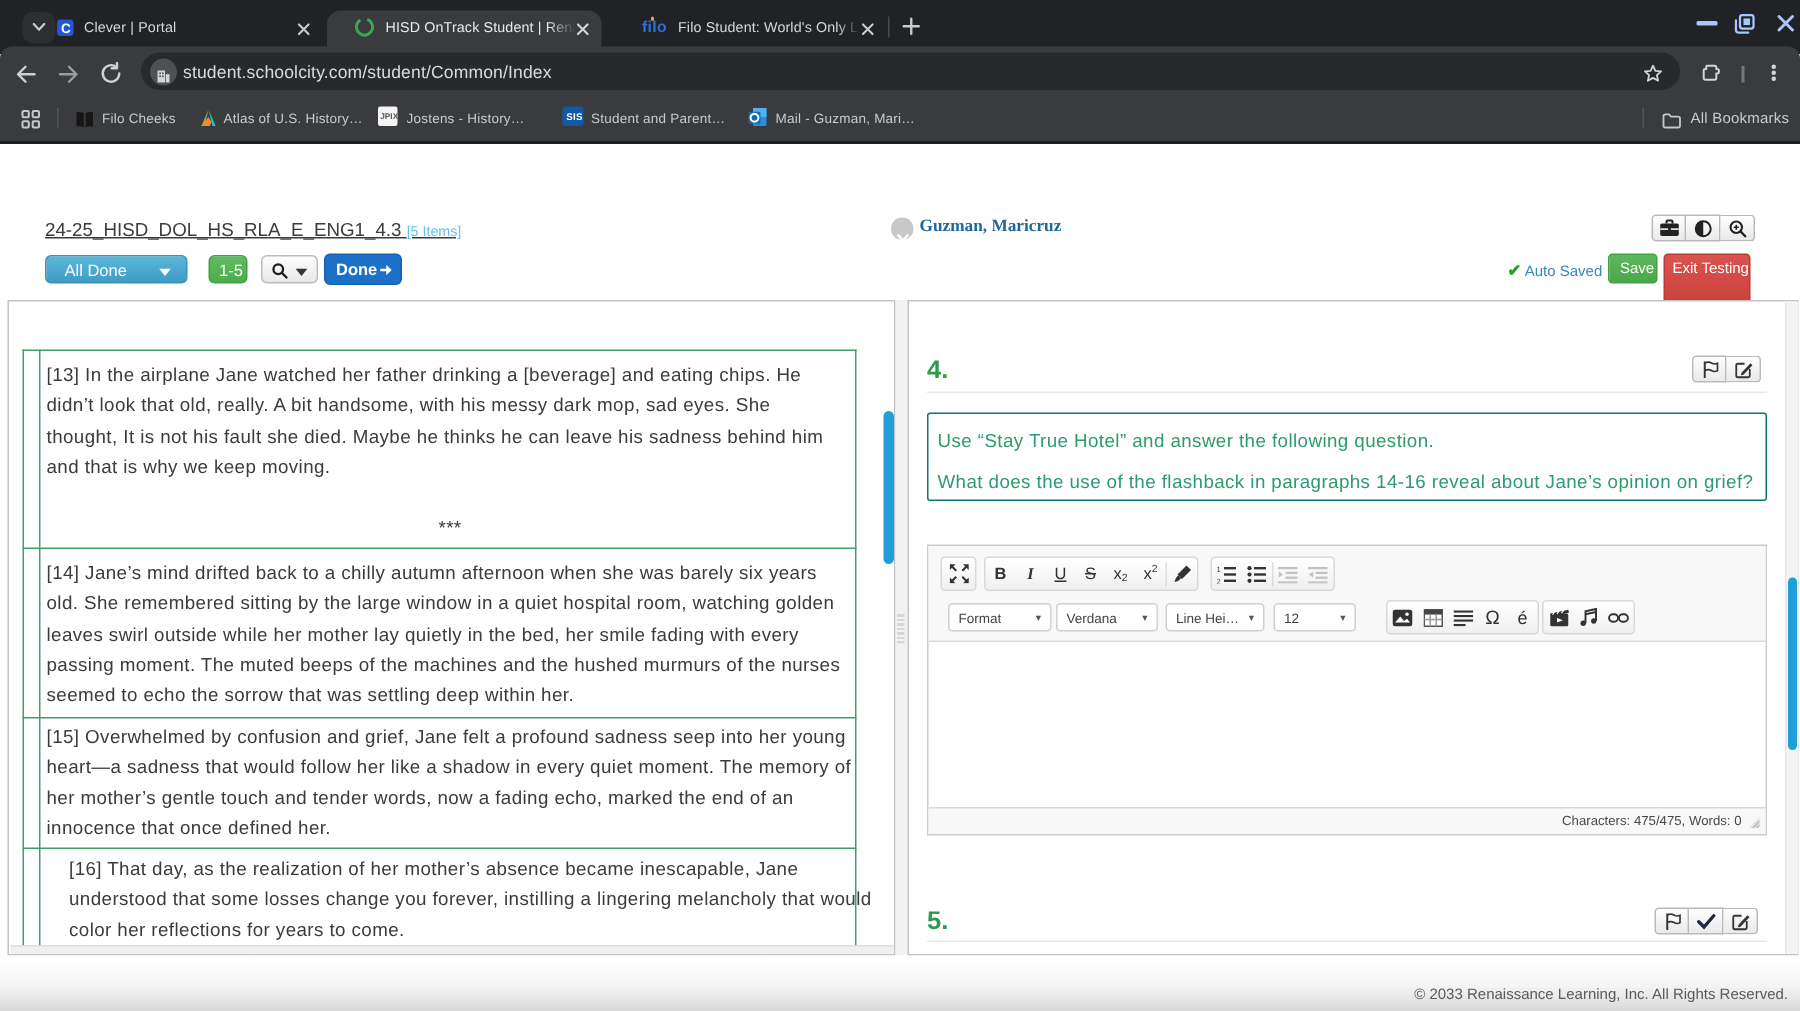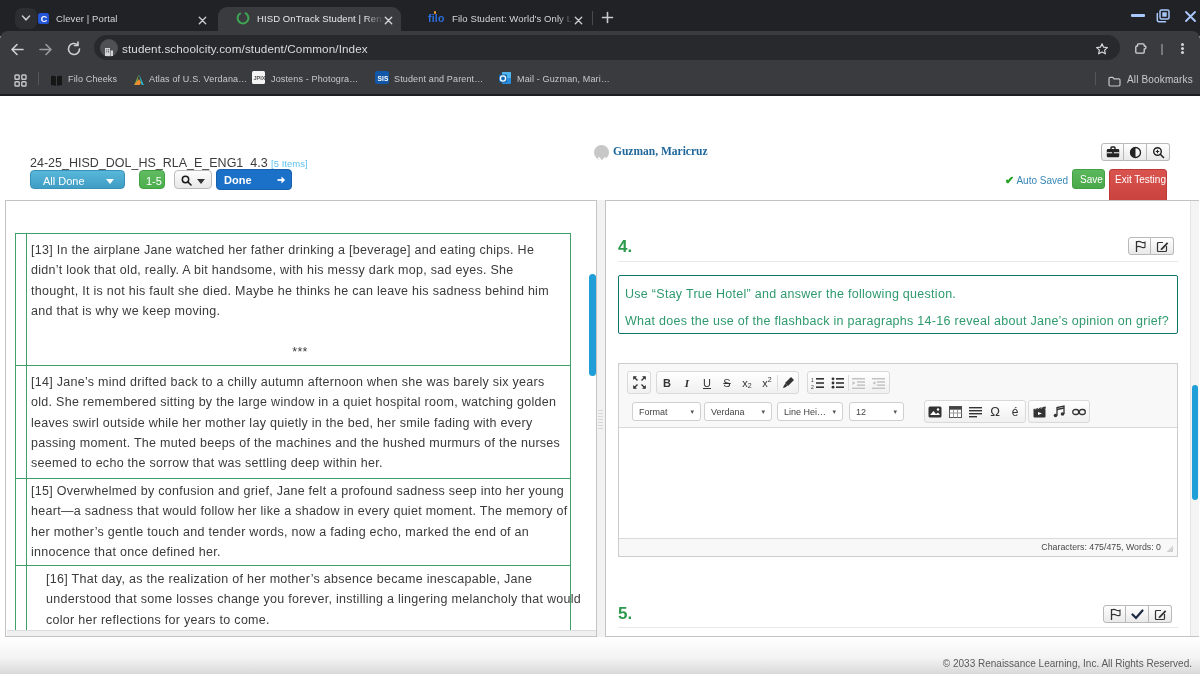--- a/index.html
+++ b/index.html
@@ -19,30 +19,30 @@
 #activetab { left:218px; top:7px; width:183px; height:29px; background:#3a3b3e; border-radius:9px 9px 0 0; }
 
 
 #omnibox { left:94px; top:35px; width:1026px; height:25px; background:#28292c; border-radius:12.5px; }
 #siteicon { left:100px; top:39px; width:18px; height:18px; background:#4f5053; border-radius:50%; }
 #urltext { left:122px; top:42px; color:#dadbdc; font-size:11.7px; letter-spacing:0.1px; white-space:nowrap; }
 
 
 .bm { color:#c9cacc; font-size:9px; letter-spacing:0.15px; white-space:nowrap; }
 
-#testtitle { left:30px; top:156px; color:#3c3c3c; font-size:12.5px; white-space:nowrap; }
+#testtitle { left:30px; top:146px; color:#3c3c3c; font-size:12.5px; white-space:nowrap;text-decoration:underline; }
 #guzcircle { left:594px; top:145px; width:15px; height:15px; background:#c7c7c7; border-radius:50%; }
 #guzname { left:613px; top:145px; color:#20689b; font-size:11.5px; font-weight:bold; font-family:"Liberation Serif", serif; }
 
 
 .btn { position:absolute; border-radius:3px; font-size:11px; text-align:center; white-space:nowrap; }
 #btnAllItems { left:30px; top:170px; width:95px; height:19px; background:linear-gradient(#58b7d9,#3f9dc5); border:1px solid #3991b8; color:#fff; border-radius:4px; }
 #btn15 { left:139px; top:170px; width:26px; height:19px; background:linear-gradient(#62bb62,#4cae4c); border:1px solid #43a143; color:#fff; border-radius:4px; }
 #btnSearch { left:174px; top:170px; width:38px; height:19px; background:linear-gradient(#fdfdfd,#e8e8e8); border:1px solid #bbb; border-radius:4px; }
-#btnDone { left:216px; top:169px; width:76px; height:21px; background:#1b70c8; border:1px solid #1760ad; color:#fff; border-radius:4px; font-weight:bold; font-size:11.5px; }
+#btnDone { left:216px; top:169px; width:52px; height:21px; background:#1b70c8; border:1px solid #1760ad; color:#fff; border-radius:4px; font-weight:bold; font-size:11.5px; }
 
 #autosaved { left:1005px; top:174px; font-size:10px; color:#3787b7; white-space:nowrap; }
 #btnSave { left:1072px; top:169px; width:33px; height:20px; background:linear-gradient(#5cb85c,#4aa74a); border:1px solid #43a143; color:#fff; border-radius:3px; font-size:10px; }
 #btnExit { left:1109px; top:169px; width:58px; height:37px; background:linear-gradient(#d9534f,#c9403b); border:1px solid #bb3a35; color:#fff; border-radius:3px; font-size:10px; }
 
 .icongroup { position:absolute; display:flex; }
 .icbtn { background:linear-gradient(#ffffff,#e9e9e9); border:1px solid #b9b9b9; width:23px; height:18px; display:flex; align-items:center; justify-content:center; }
 .icbtn:first-child { border-radius:3px 0 0 3px; }
 .icbtn:last-child { border-radius:0 3px 3px 0; }
 .icbtn + .icbtn { border-left:none; }
@@ -175,24 +175,24 @@
   <div class="abs" style="left:50px;top:73px;"><svg width="13" height="12" viewBox="0 0 13 12">
         <path d="M5.9 1.5 Q4.2 0.4 1 0.9 V10.3 Q4.2 9.8 5.9 11 Z" fill="#161616"></path>
         <path d="M7.1 1.5 Q8.8 0.4 12 0.9 V10.3 Q8.8 9.8 7.1 11 Z" fill="#161616"></path>
       </svg></div>
   <div class="abs bm" style="left:68px;top:73.5px;">Filo Cheeks</div>
   <div class="abs" style="left:133px;top:72px;"><svg width="12" height="13" viewBox="0 0 12 13">
         <path d="M6 1 L10.8 12 L8.6 12 Z" fill="#29b8cc"></path>
         <path d="M6 1 L1.2 12 L3.4 12 Z" fill="#7ab648"></path>
         <path d="M1.2 12 L6 6 L8 9.5 L6.8 12 Z" fill="#f28a2e"></path>
       </svg></div>
-  <div class="abs bm" style="left:149px;top:73.5px;">Atlas of U.S. Verdana…</div>
+  <div class="abs bm" style="left:149px;top:73.5px;">Atlas of U.S. History…</div>
   <div class="abs" style="left:252px;top:71px;width:13px;height:13px;background:#f4f4f4;border-radius:1.5px;"></div>
   <div class="abs" style="left:253.5px;top:75px;color:#555;font-size:5.5px;font-weight:bold;letter-spacing:0;">JPIX</div>
-  <div class="abs bm" style="left:271px;top:73.5px;">Jostens - Photogra…</div>
+  <div class="abs bm" style="left:271px;top:73.5px;">Jostens - History…</div>
   <div class="abs" style="left:375px;top:71px;width:14px;height:13px;background:#1358a8;border-radius:2px;"></div>
   <div class="abs" style="left:377.5px;top:74.5px;color:#fff;font-size:6.5px;font-weight:bold;letter-spacing:0.2px;">SIS</div>
   <div class="abs bm" style="left:394px;top:73.5px;">Student and Parent…</div>
   <div class="abs" style="left:498px;top:71px;"><svg width="14" height="14" viewBox="0 0 14 14">
         <rect x="4" y="1" width="9" height="12" rx="1" fill="#2a8ede"></rect>
         <rect x="4" y="1" width="9" height="6" fill="#50b3ec"></rect>
         <rect x="1" y="3.5" width="8" height="8" rx="1" fill="#1268b3"></rect>
         <circle cx="5" cy="7.5" r="2.6" stroke="#fff" stroke-width="1.4" fill="none"></circle>
       </svg></div>
   <div class="abs bm" style="left:517px;top:73.5px;">Mail - Guzman, Mari…</div>

